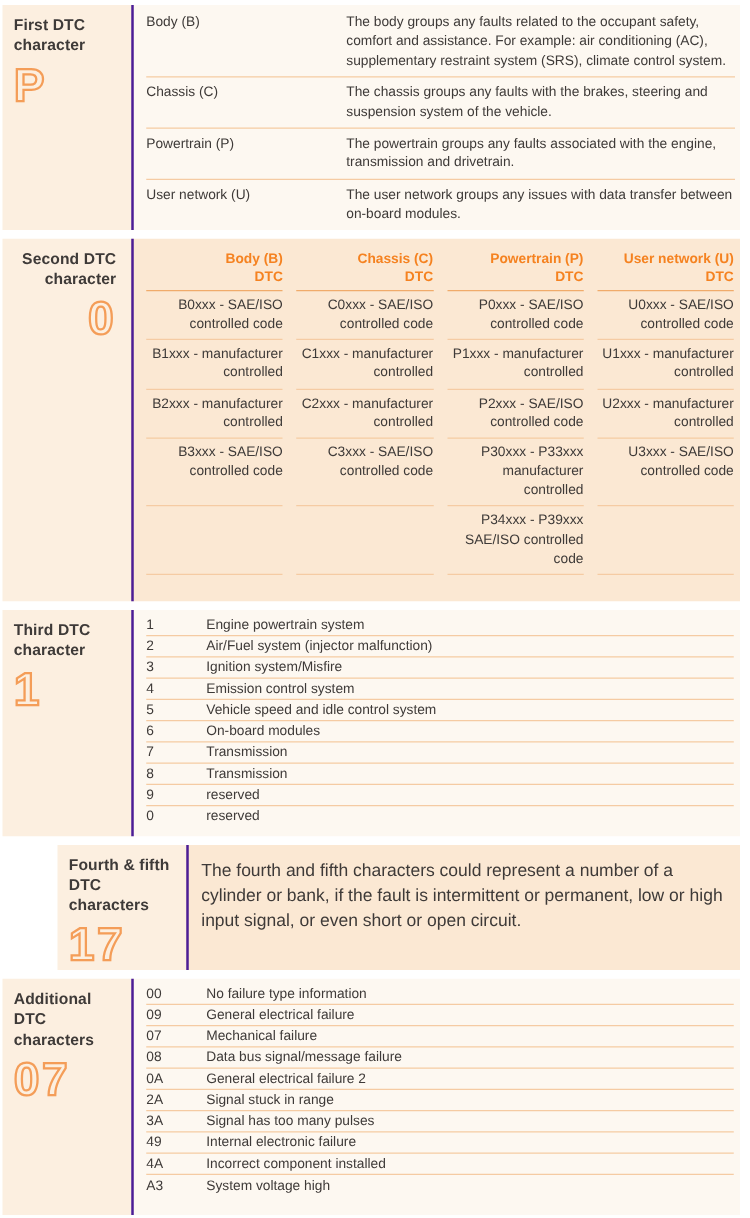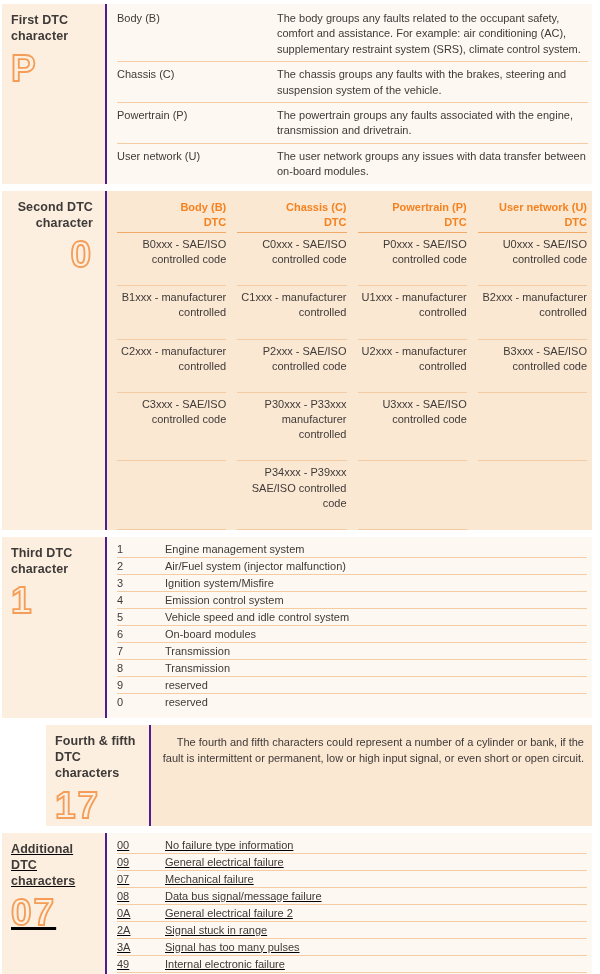--- a/index.html
+++ b/index.html
@@ -5,21 +5,21 @@
   * { margin:0; padding:0; box-sizing:border-box; }
   html,body { background:#ffffff; }
   body { font-family:"Liberation Sans", sans-serif; }
   .page { width:600px; height:974px; padding:4px 8px 0 2px; background:#fff; overflow:hidden; }
 
   .sec { display:flex; margin-bottom:7px; }
   .sec-1 { min-height:179px; }
   .sec-2 { min-height:290px;text-align:right; }
   .sec-3 { min-height:181px;justify-content:center; }
   .sec-4 { min-height:97px;padding-left:44px; }
-  .sec-5 { min-height:189px;text-decoration:underline; }
+  .sec-5 { min-height:189px; }
 
   .side { flex:0 0 103px; width:103px; background:#fcefe0; padding:8px 12px 0 9px; }
   .side-label { font-size:12.5px; font-weight:bold; color:#3e3a38; line-height:1.3; letter-spacing:.1px; }
   .glyph { margin-top:5px; font-size:37px; font-weight:bold; letter-spacing:2px; line-height:1.05;
            color:#fcefe0; -webkit-text-stroke:1.8px #f49d58; }
 
   .content { flex:1; border-left:2px solid #4c1d95; }
   .content.light { background:#fdf8f1; }
   .content.peach { background:#fbe8d3; }
 
@@ -28,31 +28,31 @@
   .row1 { display:flex; border-bottom:1px solid #f5cba3; padding:5px 0 4px;
           font-size:11px; color:#3e3a38; line-height:1.4; }
   .row1:last-child { border-bottom:none; }
   .row1 .name { flex:0 0 160px; padding-right:6px; }
   .row1 .desc { flex:1; padding-right:2px; }
 
   
   .grid2 { display:grid; grid-template-columns:repeat(4,1fr); column-gap:11px;
            padding:9px 5px 0 10px; font-size:11px; color:#3e3a38; line-height:1.38; }
   .g-head { color:#f58220; font-weight:bold; border-bottom:1px solid #f0ab6b; padding-bottom:2px; }
-  .g-cell { border-bottom:1px solid #f5cba3; padding:4px 0 18px; }
+  .g-cell { border-bottom:1px solid #f5cba3; padding:4px 0 4px; }
 
   
   .list { padding:4px 5px 0 10px; font-size:11px; color:#3e3a38; }
   .lrow { display:flex; align-items:center; border-bottom:1px solid #f5cba3; padding:2px 0; min-height:17px; }
   .lrow:last-child { border-bottom:none; }
   .lkey { flex:0 0 48px; }
   .lval { flex:1; }
 
   
-  .para { padding:10px 8px 0 10px; font-size:11px; line-height:1.45; color:#3e3a38;text-align:right; }
+  .para { padding:10px 8px 0 10px; font-size:14px; line-height:1.45; color:#3e3a38; }
 </style>
 </head>
 <body>
 
 <div class="page">
 
   <div class="sec sec-1">
     <div class="side">
       <div class="side-label">First DTC character</div>
       <div class="glyph">P</div>
@@ -104,20 +104,21 @@
           <div>DTC</div>
         </div>
 
         <div class="g-cell">B0xxx - SAE/ISO controlled code</div>
         <div class="g-cell">C0xxx - SAE/ISO controlled code</div>
         <div class="g-cell">P0xxx - SAE/ISO controlled code</div>
         <div class="g-cell">U0xxx - SAE/ISO controlled code</div>
 
         <div class="g-cell">B1xxx - manufacturer controlled</div>
         <div class="g-cell">C1xxx - manufacturer controlled</div>
+        <div class="g-cell">P1xxx - manufacturer controlled</div>
         <div class="g-cell">U1xxx - manufacturer controlled</div>
 
         <div class="g-cell">B2xxx - manufacturer controlled</div>
         <div class="g-cell">C2xxx - manufacturer controlled</div>
         <div class="g-cell">P2xxx - SAE/ISO controlled code</div>
         <div class="g-cell">U2xxx - manufacturer controlled</div>
 
         <div class="g-cell">B3xxx - SAE/ISO controlled code</div>
         <div class="g-cell">C3xxx - SAE/ISO controlled code</div>
         <div class="g-cell">P30xxx - P33xxx manufacturer controlled</div>
@@ -133,21 +134,21 @@
 
   <div class="sec sec-3">
     <div class="side">
       <div class="side-label">Third DTC character</div>
       <div class="glyph">1</div>
     </div>
     <div class="content light">
       <div class="list">
         <div class="lrow">
             <span class="lkey">1</span>
-            <span class="lval">Engine management system</span>
+            <span class="lval">Engine powertrain system</span>
           </div>
         <div class="lrow">
             <span class="lkey">2</span>
             <span class="lval">Air/Fuel system (injector malfunction)</span>
           </div>
         <div class="lrow">
             <span class="lkey">3</span>
             <span class="lval">Ignition system/Misfire</span>
           </div>
         <div class="lrow">

